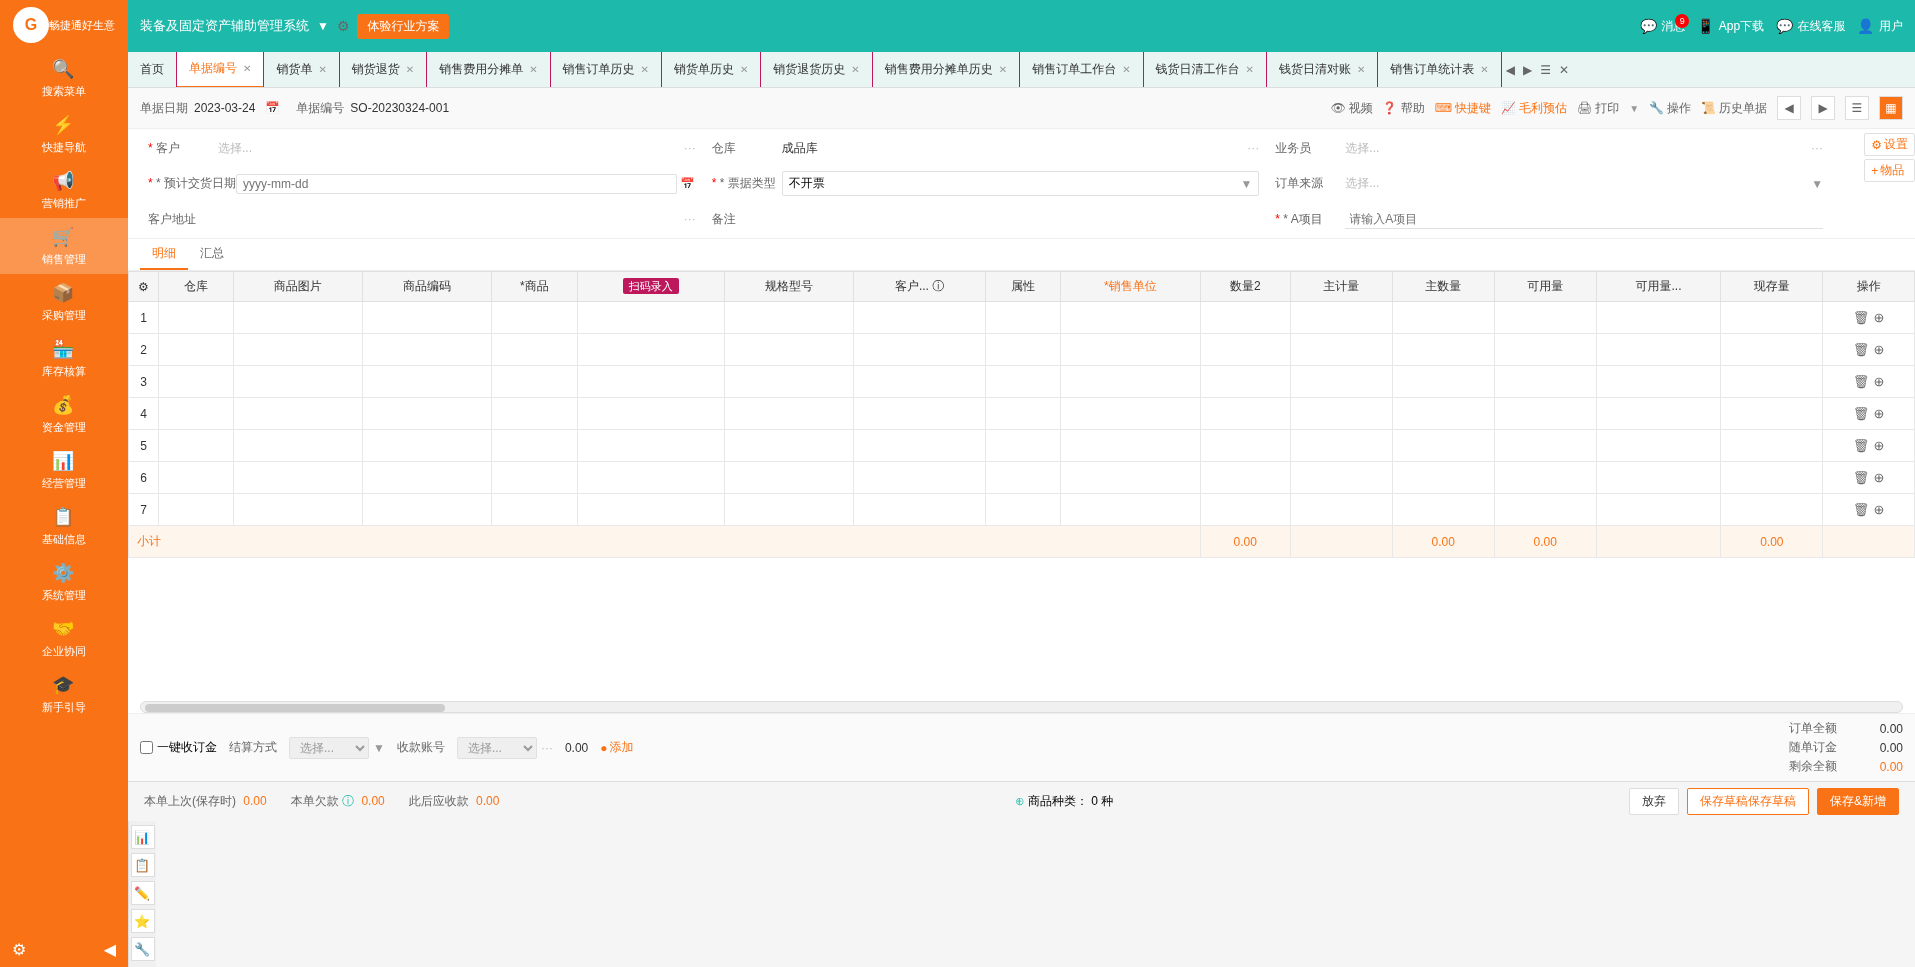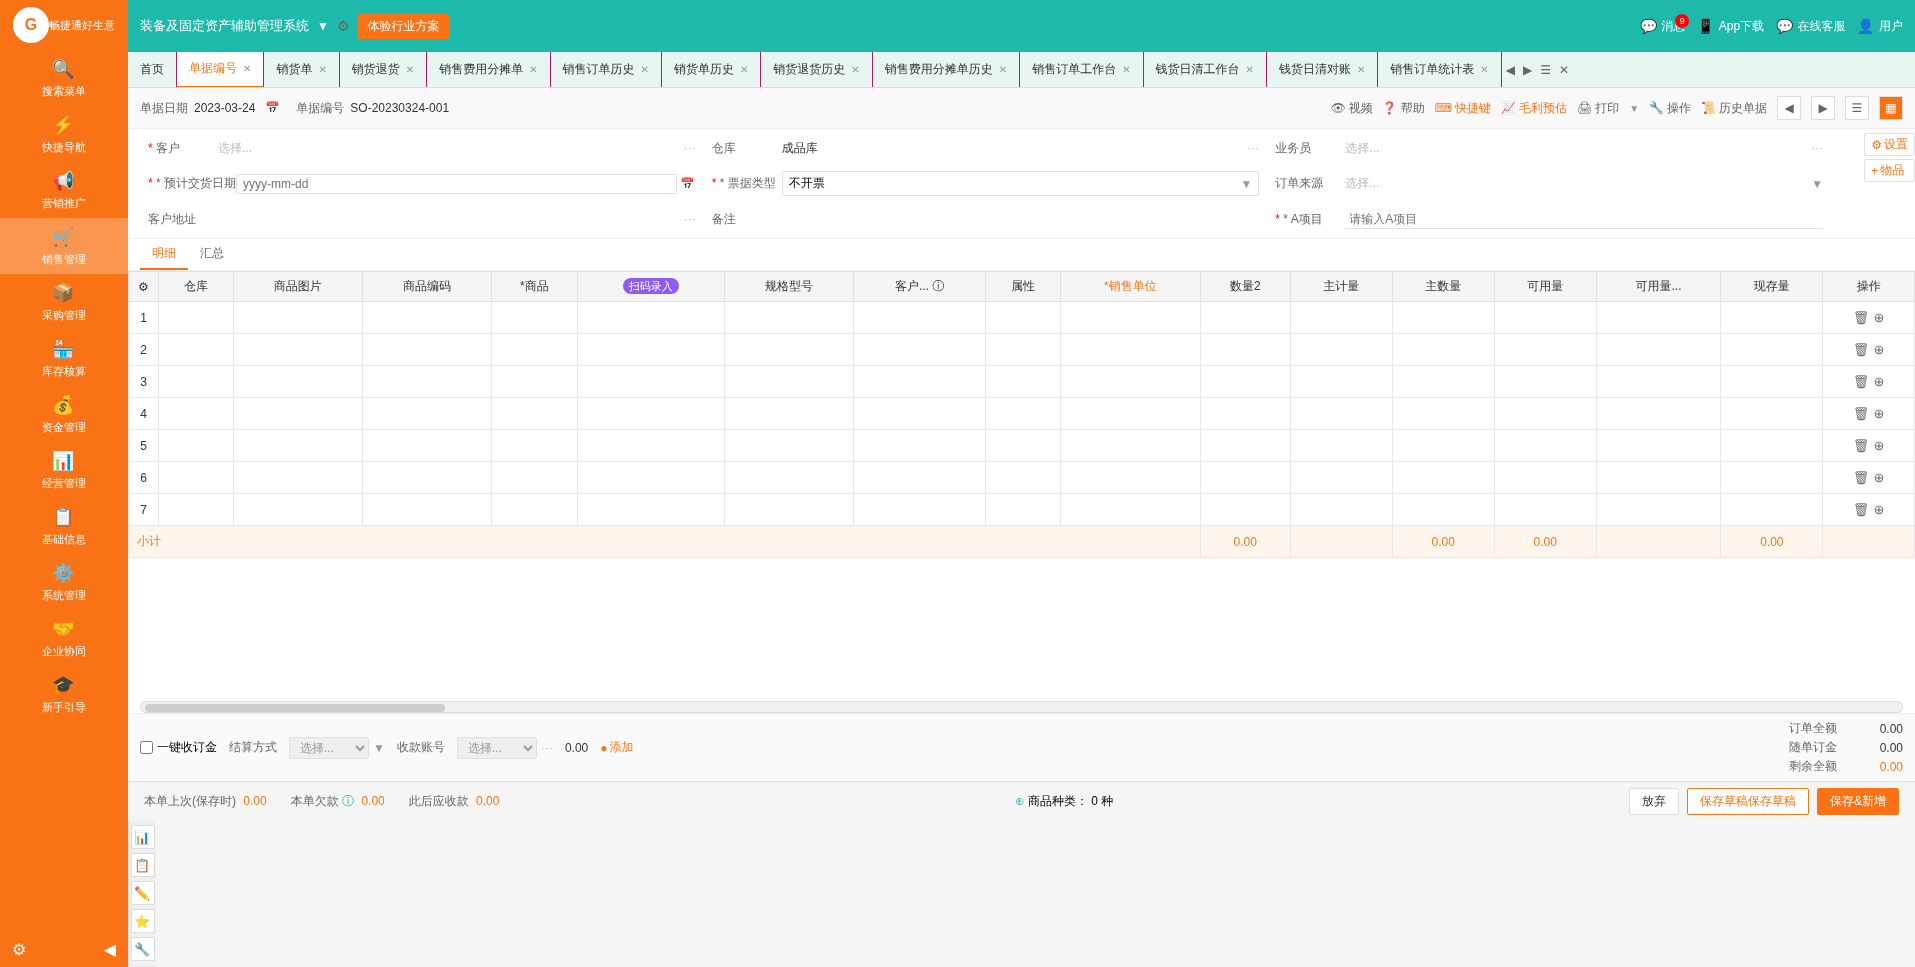--- a/index.html
+++ b/index.html
@@ -358,21 +358,21 @@
 
     <div class="table-container">
       <table class="data-table">
         <thead>
           <tr>
             <th>⚙</th>
             <th>仓库</th>
             <th>商品图片</th>
             <th>商品编码</th>
             <th>*商品</th>
-            <th><span style="background:#8b5cf6;color:white;padding:2px 6px;border-radius:8px;font-size:11px;">扫码录入</span></th>
+            <th><span style="background:#be185d;color:white;padding:2px 6px;border-radius:2px;font-size:11px;">扫码录入</span></th>
             <th>规格型号</th>
             <th>客户... ⓘ</th>
             <th>属性</th>
             <th class="orange">*销售单位</th>
             <th>数量2</th>
             <th>主计量</th>
             <th>主数量</th>
             <th>可用量</th>
             <th>可用量...</th>
             <th>现存量</th>

